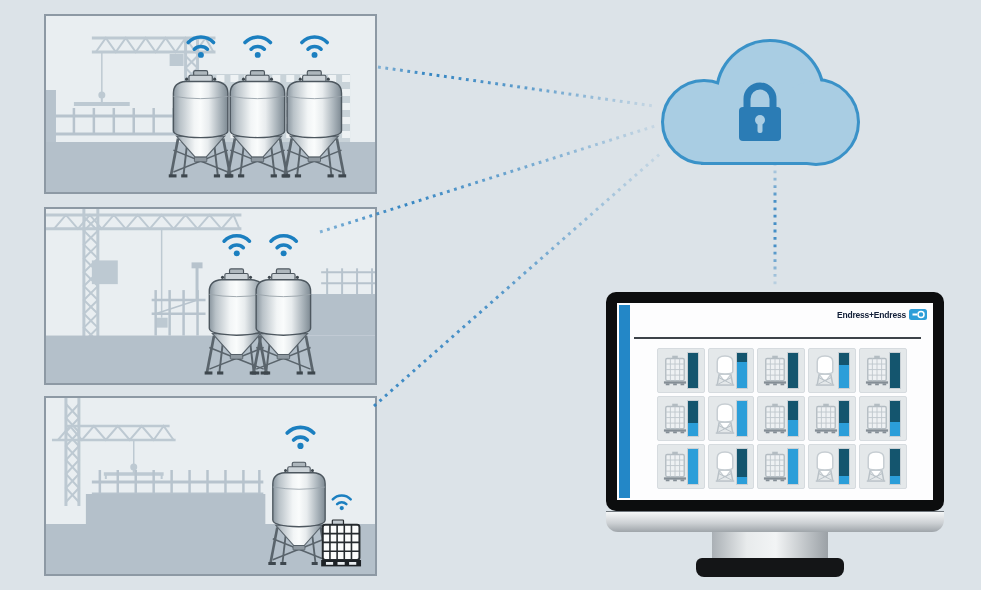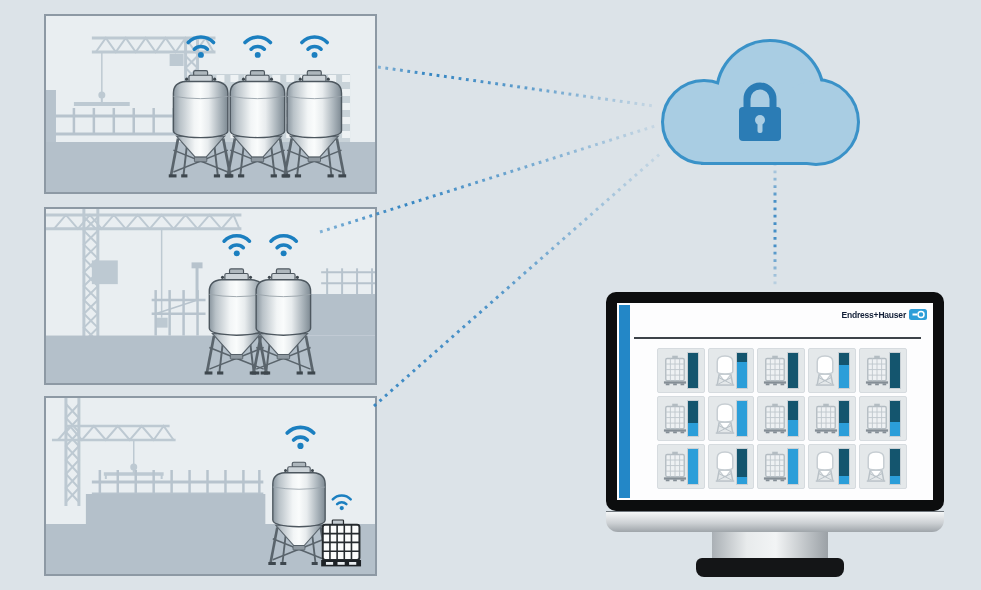--- a/index.html
+++ b/index.html
@@ -293,21 +293,21 @@
     <rect x="87" y="71" width="42" height="34" rx="4" style="fill:var(--lock,#2b7cb5)"></rect>
     <circle cx="108" cy="84" r="5" style="fill:var(--cloud-fill,#a9cde3)"></circle>
     <rect x="105.5" y="85" width="5" height="12" rx="2" style="fill:var(--cloud-fill,#a9cde3)"></rect>
   </g>
 </svg>
 
 <div id="bezel" class="abs"></div>
 <div id="screen" class="abs">
   <div id="stripe"></div>
   <div id="brand">
-    <span id="brand-text">Endress+Hauser</span>
+    <span id="brand-text">Endress+Endress</span>
     <svg width="18" height="12" viewBox="0 0 18 12">
       <rect x="0" y="0" width="18" height="11" rx="2.5" style="fill:var(--logo-mark,#2e9ed8)"></rect>
       <circle cx="12" cy="5.5" r="3" fill="none" stroke="#ffffff" stroke-width="1.5"></circle>
       <line x1="3.5" y1="5.5" x2="8" y2="5.5" stroke="#ffffff" stroke-width="2"></line>
     </svg>
   </div>
   <div id="divider"></div>
   <div id="dashboard-grid">
       <div class="tile">
         <span class="tile-icon">

